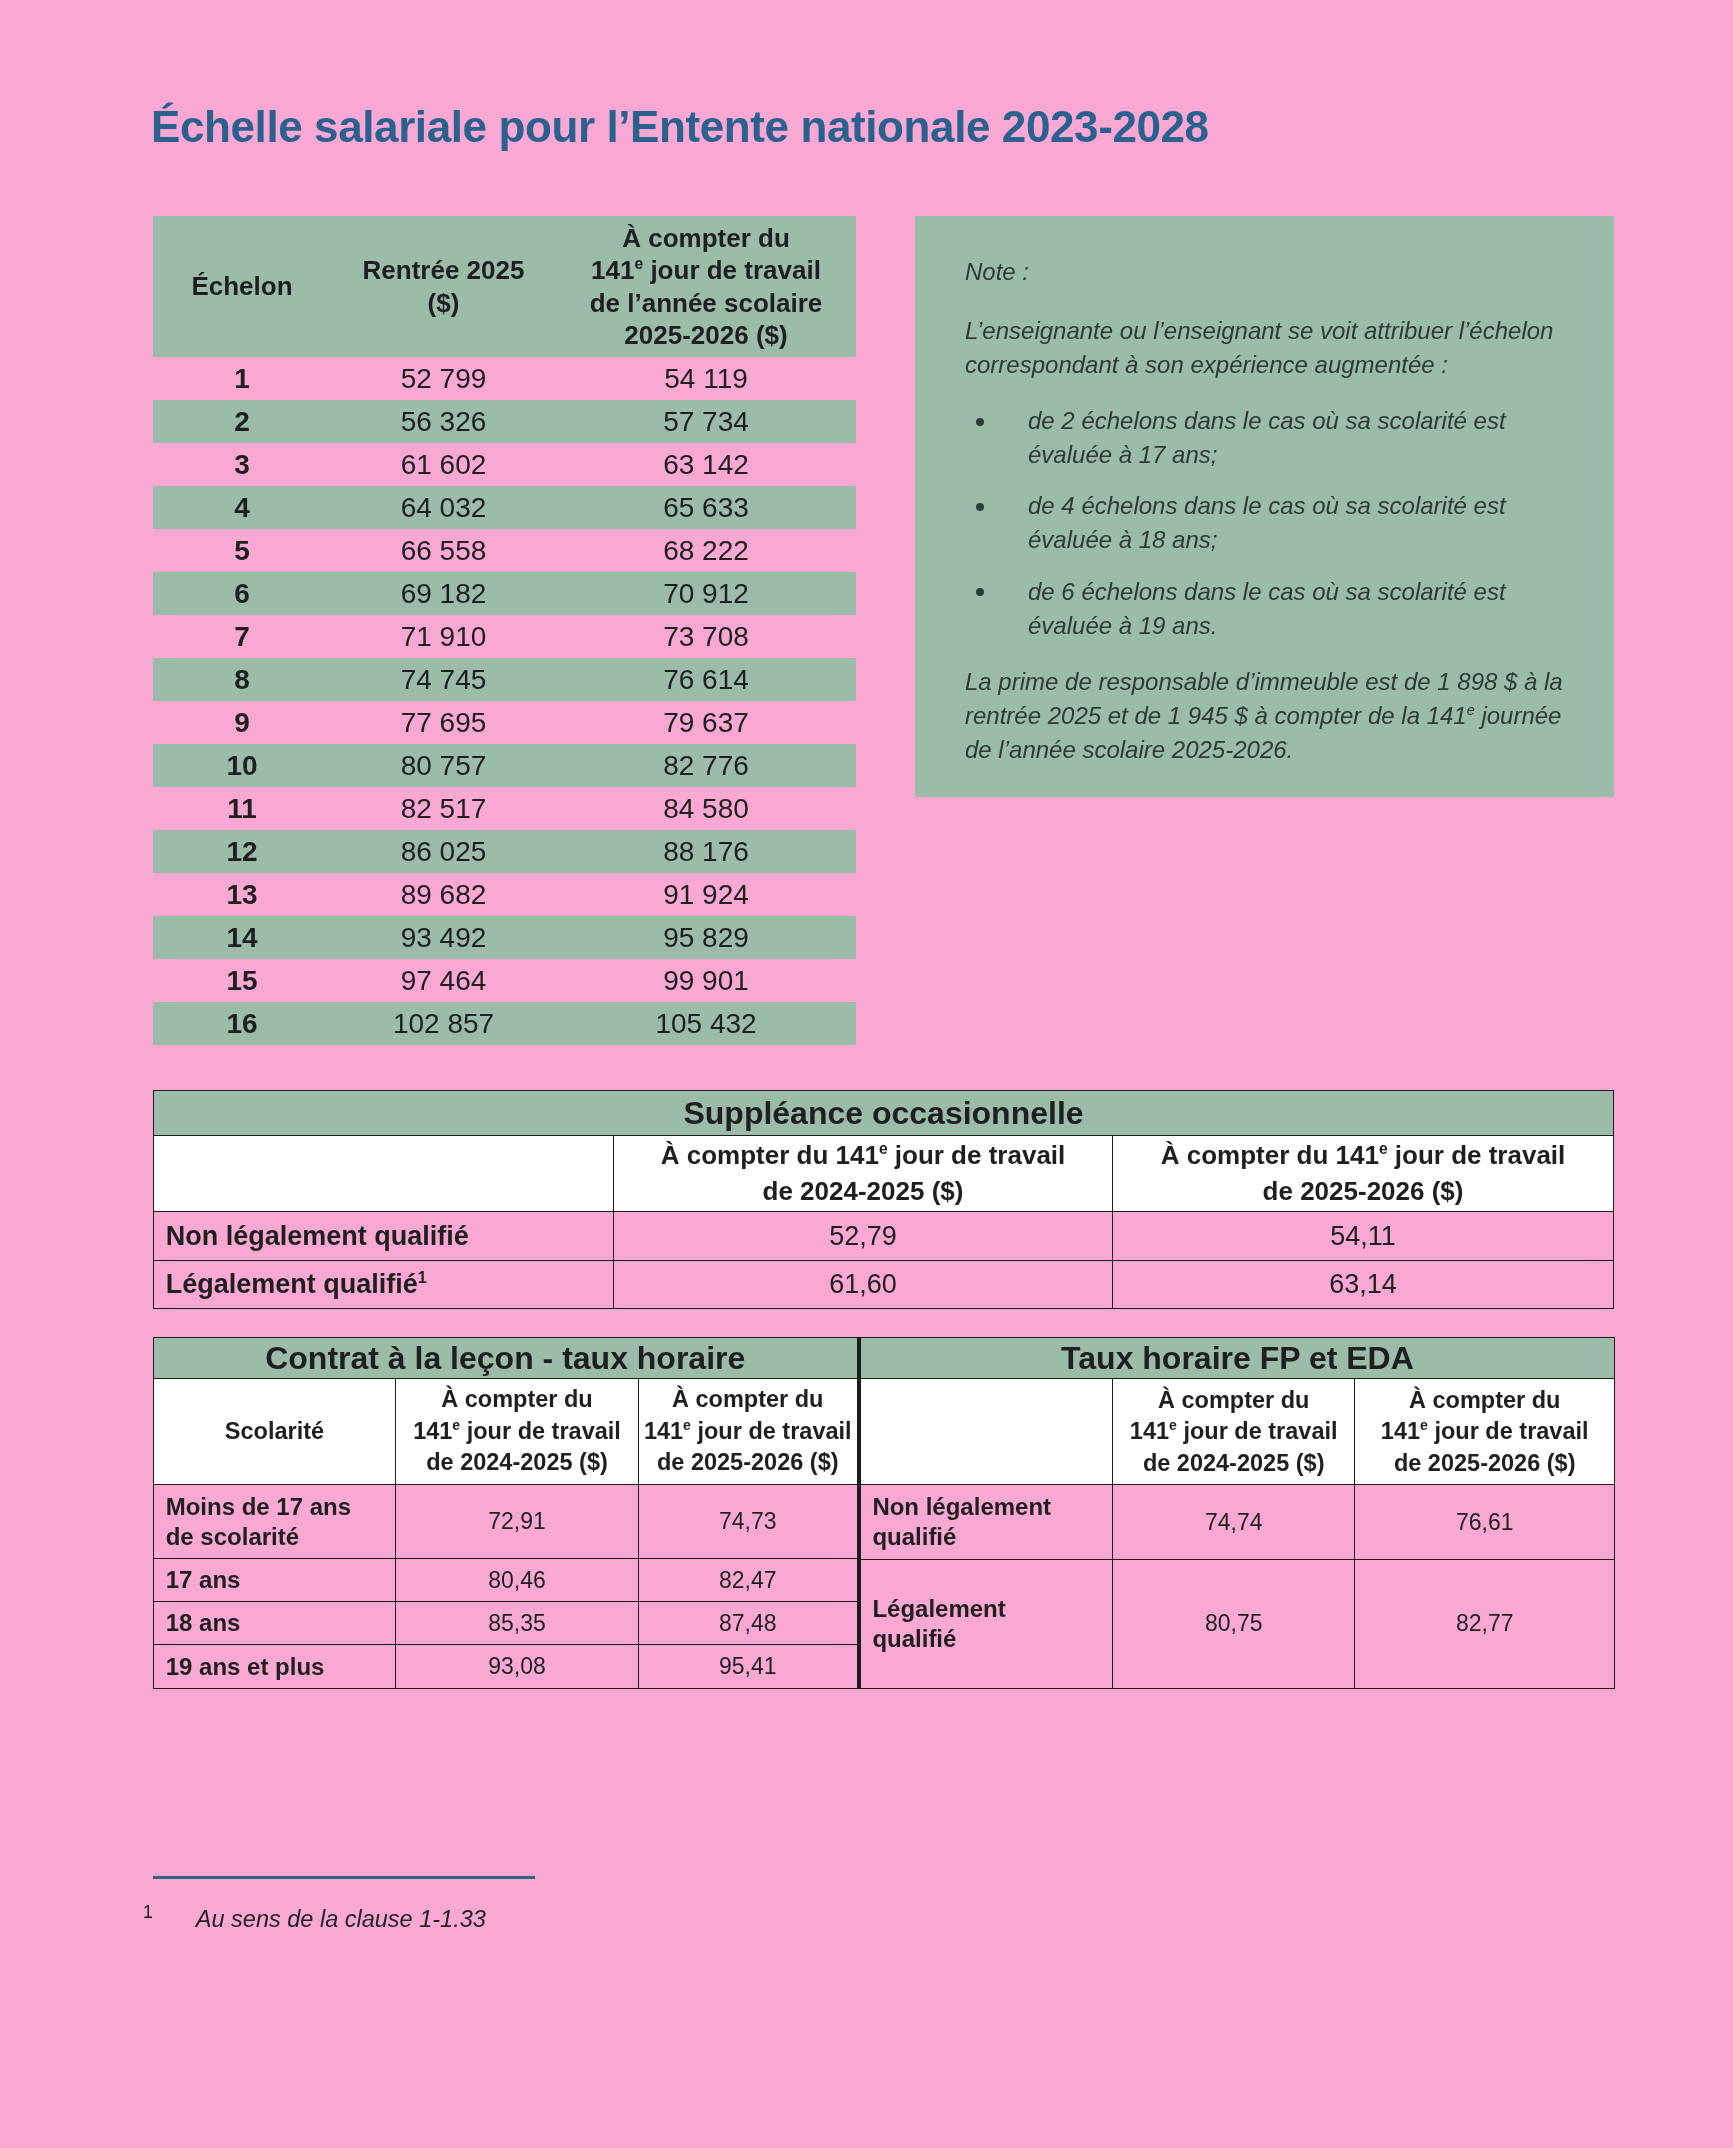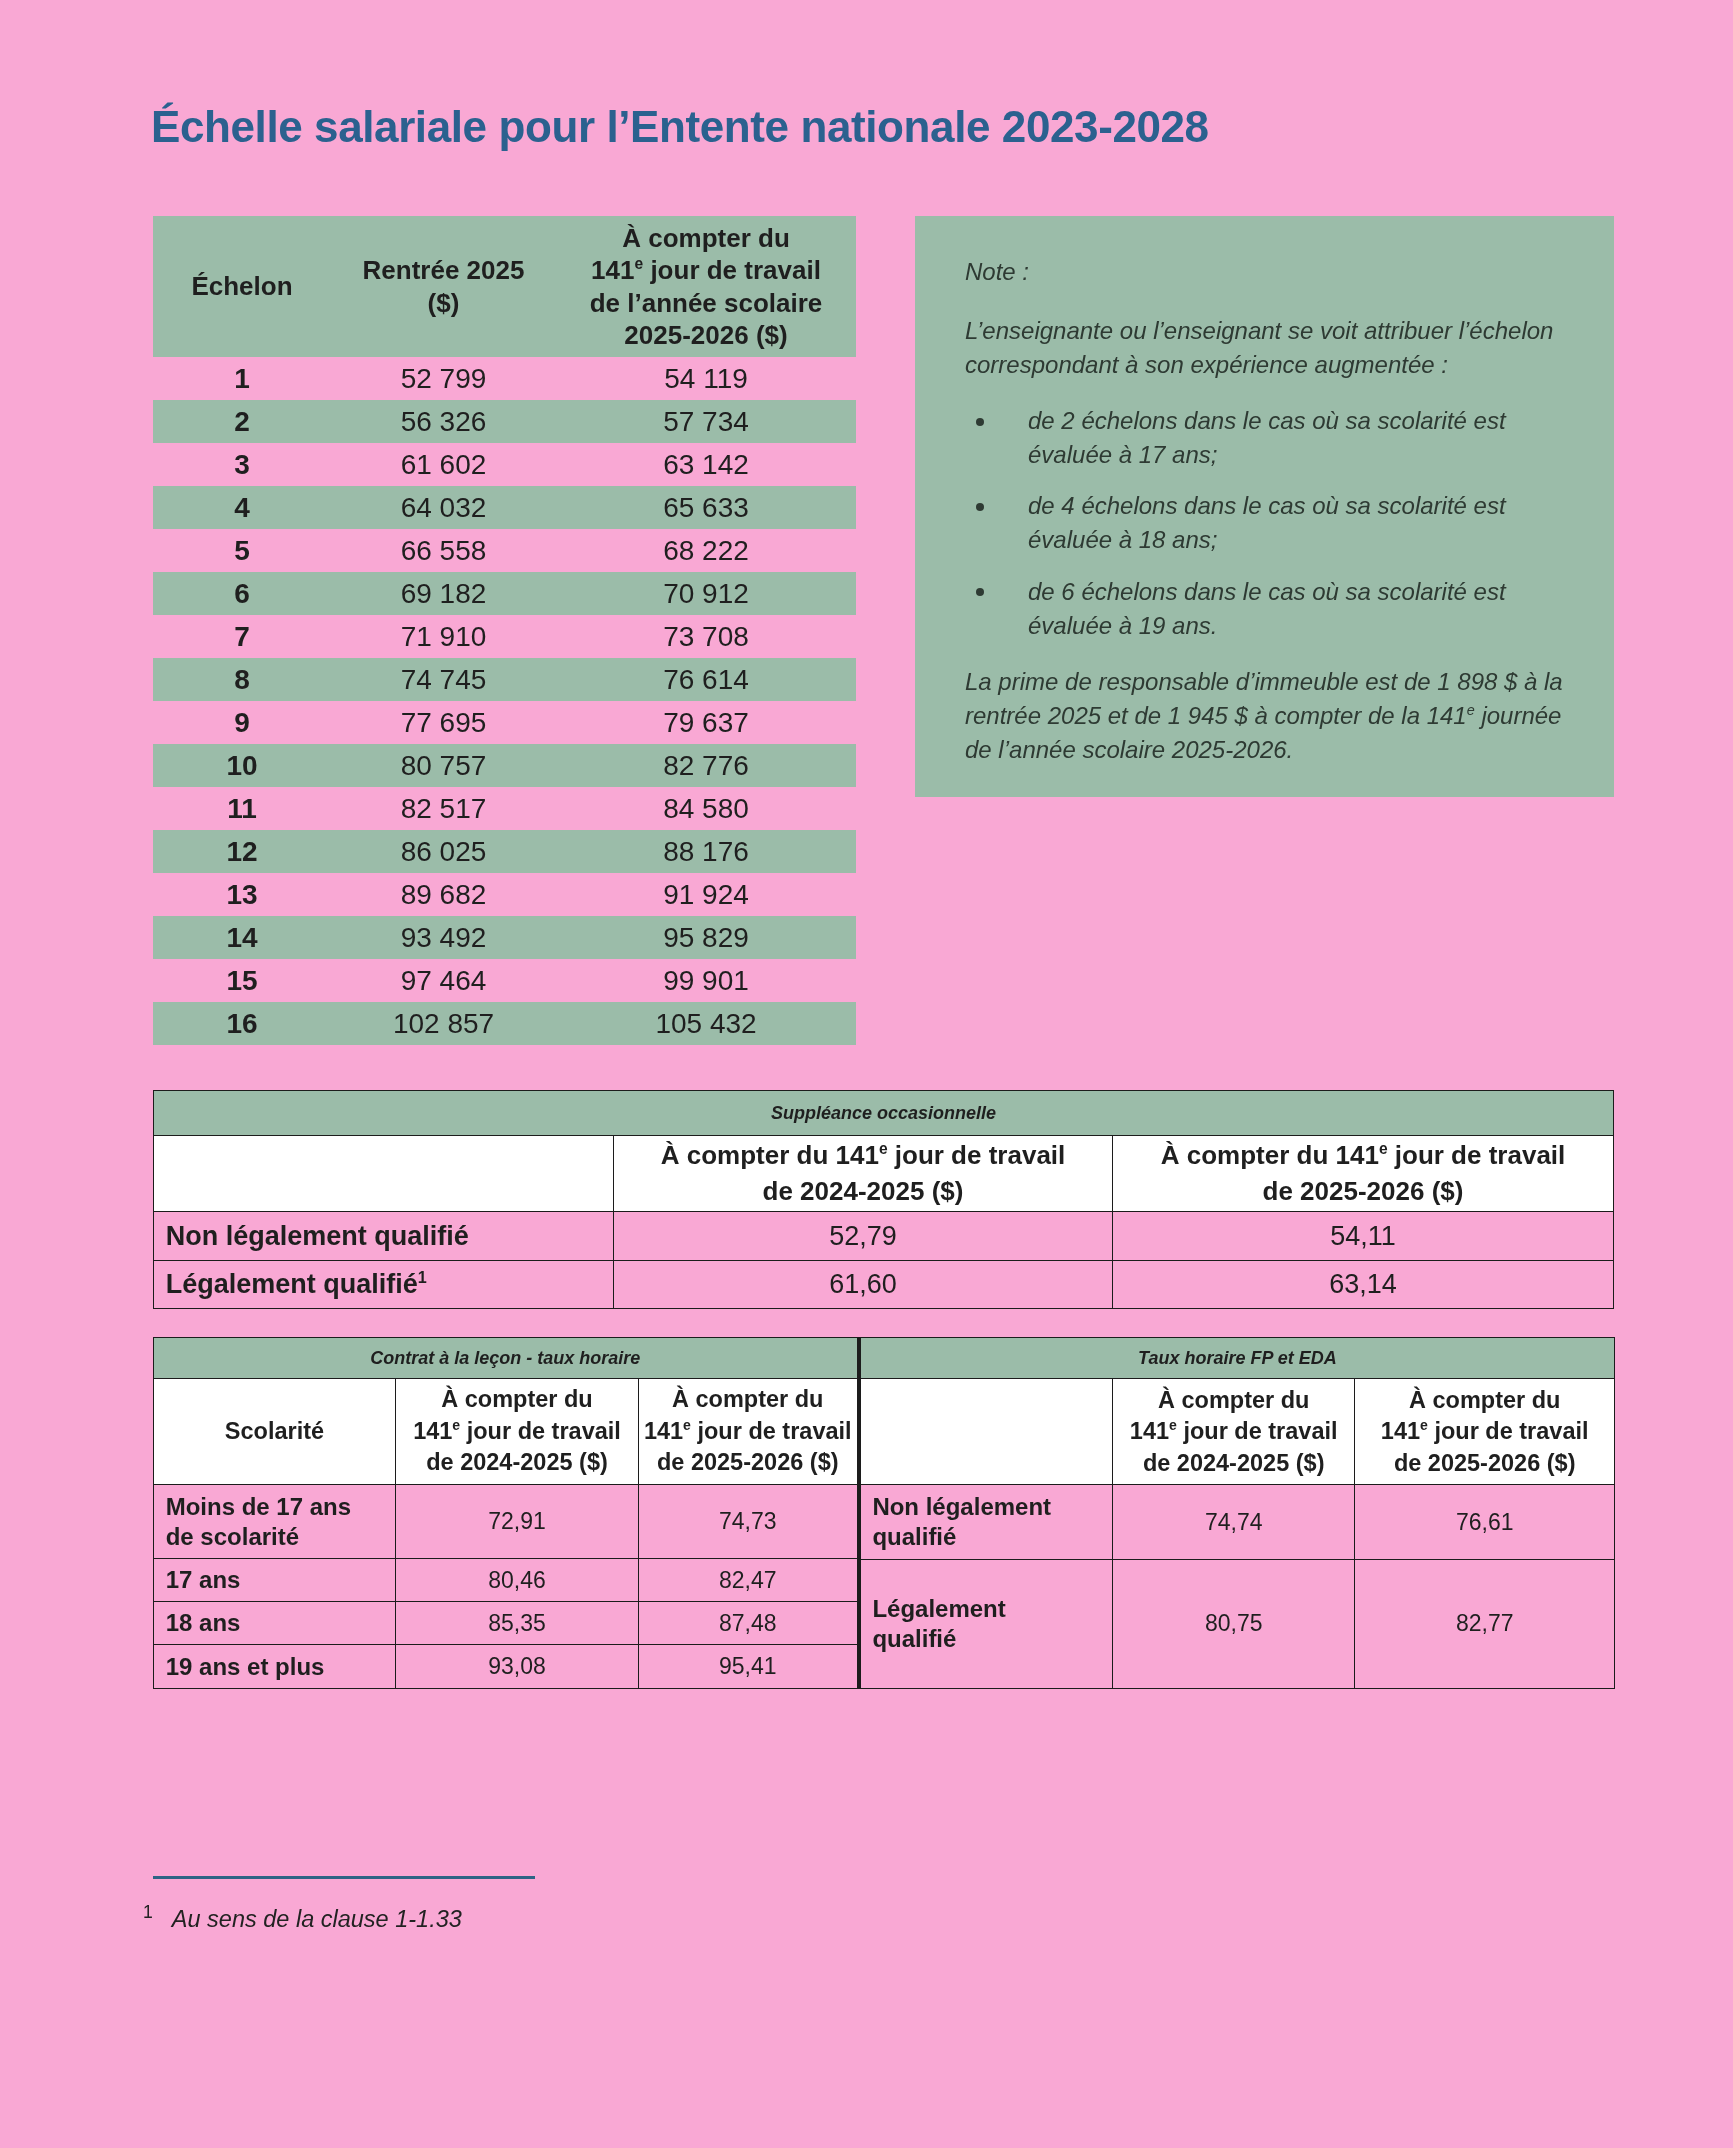--- a/index.html
+++ b/index.html
@@ -38,21 +38,21 @@
   .note ul{list-style:none;margin-top:22px;}
   .note li{position:relative;padding-left:67px;margin-bottom:17px;}
   .note li::before{content:"";position:absolute;left:15px;top:13.4px;width:8.4px;height:8.4px;border-radius:50%;
     background:var(--note-ink);}
   .note .note-prime{margin-top:22px;}
 
   
   .bordered{border-collapse:collapse;table-layout:fixed;}
   .bordered th,.bordered td{border:1.7px solid var(--border-black);}
   .green-title th{background:var(--header-green);height:45px;text-align:center;vertical-align:middle;
-    font-size:18px;font-weight:bold;font-style:italic;}
+    font-size:32px;font-weight:bold;}
   .colhdr th{vertical-align:middle;text-align:center;font-weight:bold;background:#fff;}
   .lbl{text-align:left;font-weight:bold;padding-left:11.7px;padding-right:23px;vertical-align:middle;}
   .val{text-align:center;vertical-align:middle;font-weight:normal;}
 
   
   .suppleance{position:absolute;left:153px;top:1090px;width:1460px;}
   .suppleance col.s1{width:460px}.suppleance col.s2{width:499px}.suppleance col.s3{width:501px}
   .suppleance .colhdr th{height:76px;font-size:26px;line-height:1.35;}
   .suppleance td{font-size:27px;}
   .suppleance .r1 td{height:49px;}
@@ -74,21 +74,21 @@
   .row-tall td{height:74px;}
   .row-s td{height:43px;}
   .row-s2 td{height:44px;}
   .row-span td{height:129px;}
   .nowrap{white-space:nowrap;}
 
   
   .footnote-line{position:absolute;left:153px;top:1876px;width:382px;height:2.5px;background:var(--rule-blue);}
   .footnote{position:absolute;left:143px;top:1906px;font-size:23.5px;color:#222;}
   .footnote sup{font-size:17.6px;font-style:normal;}
-  .footnote .fn-text{font-style:italic;margin-left:19px;}
+  .footnote .fn-text{font-style:italic;margin-left:43px;}
 </style>
 </head>
 <body>
 
 <div class="page">
 
   <h1 class="page-title">Échelle salariale pour l’Entente nationale 2023-2028</h1>
 
   <table class="salary">
     <colgroup>

